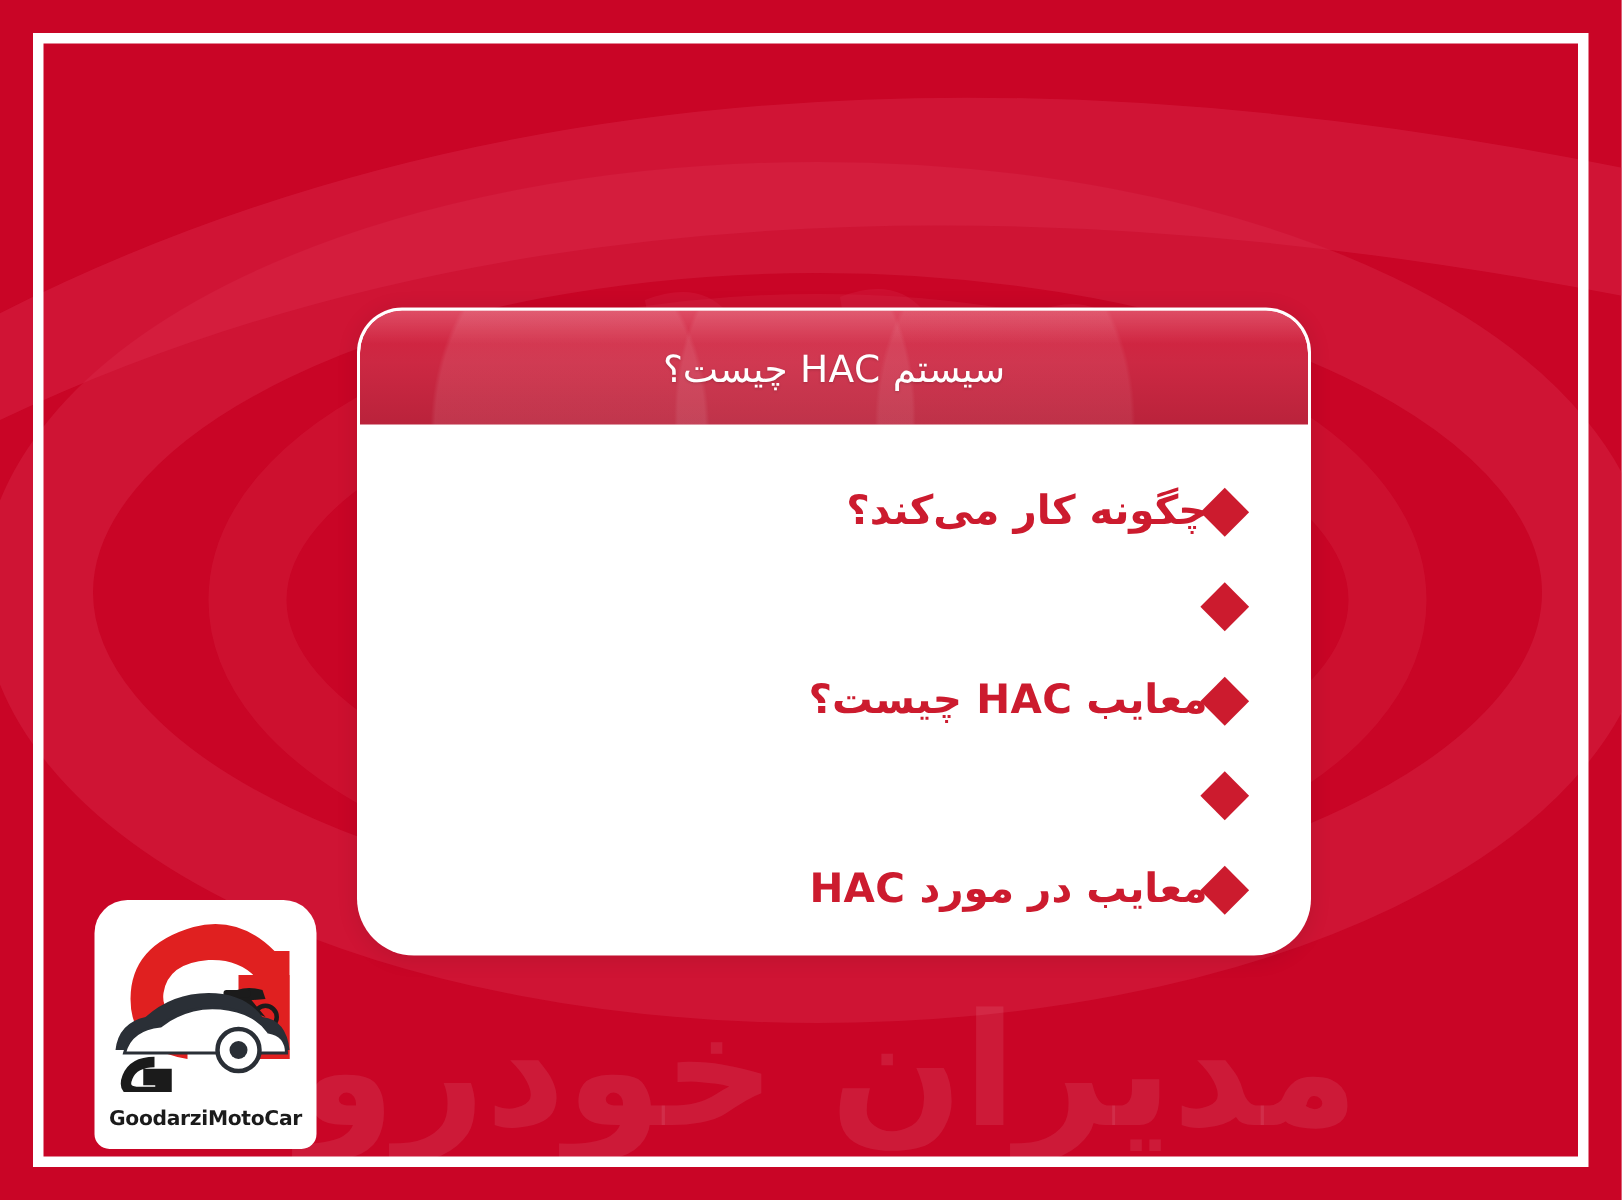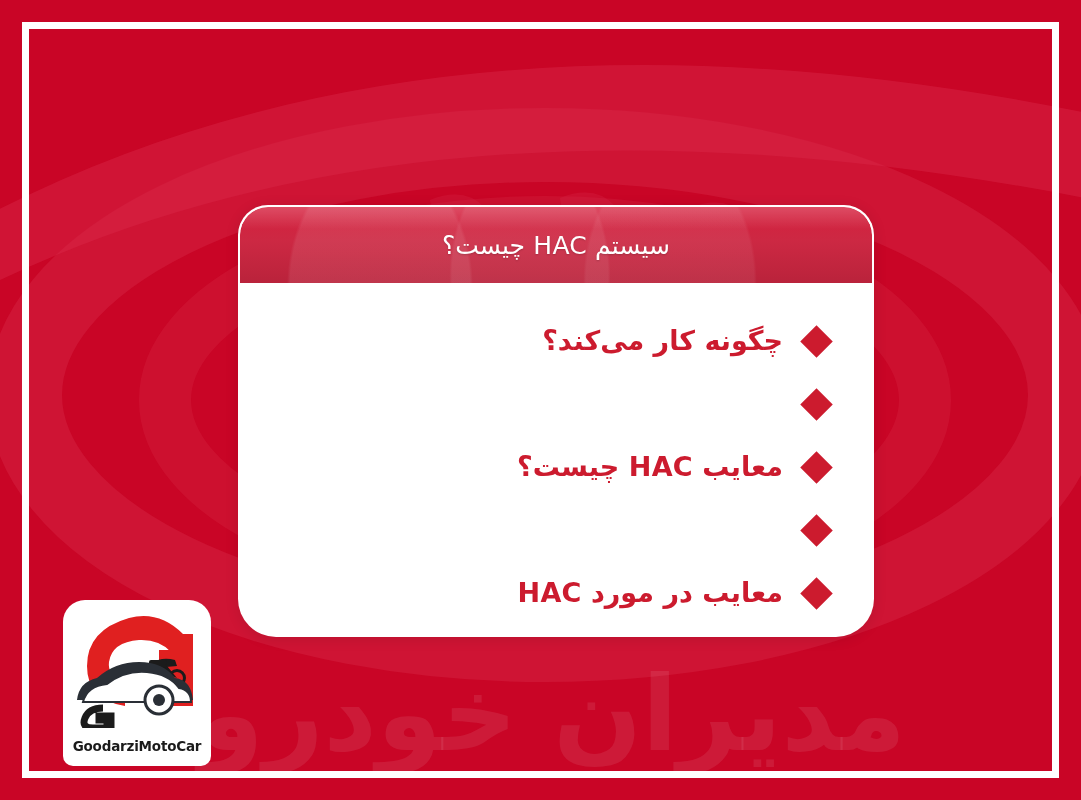--- a/index.html
+++ b/index.html
@@ -114,21 +114,20 @@
     padding:26px 44px 20px 44px;
     direction:rtl;
   }
 
   .faq-list { list-style:none; }
 
   .faq-item {
     display:flex;
     align-items:center;
     justify-content:flex-start;
-    gap:22px;
     height:63px;
     direction:rtl;
   }
 
   .diamond {
     flex:0 0 auto;
     width:23px; height:23px;
     background:#cc1b2e;
     transform:rotate(45deg);
     margin-top:2px;

